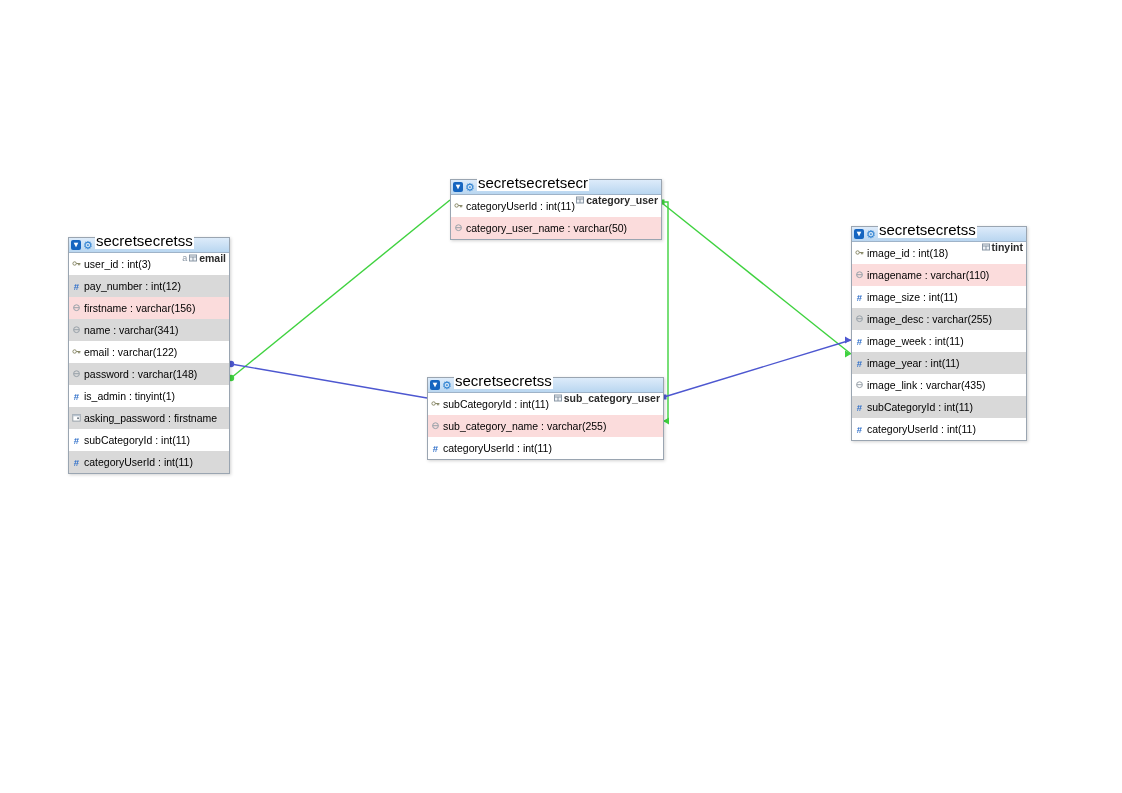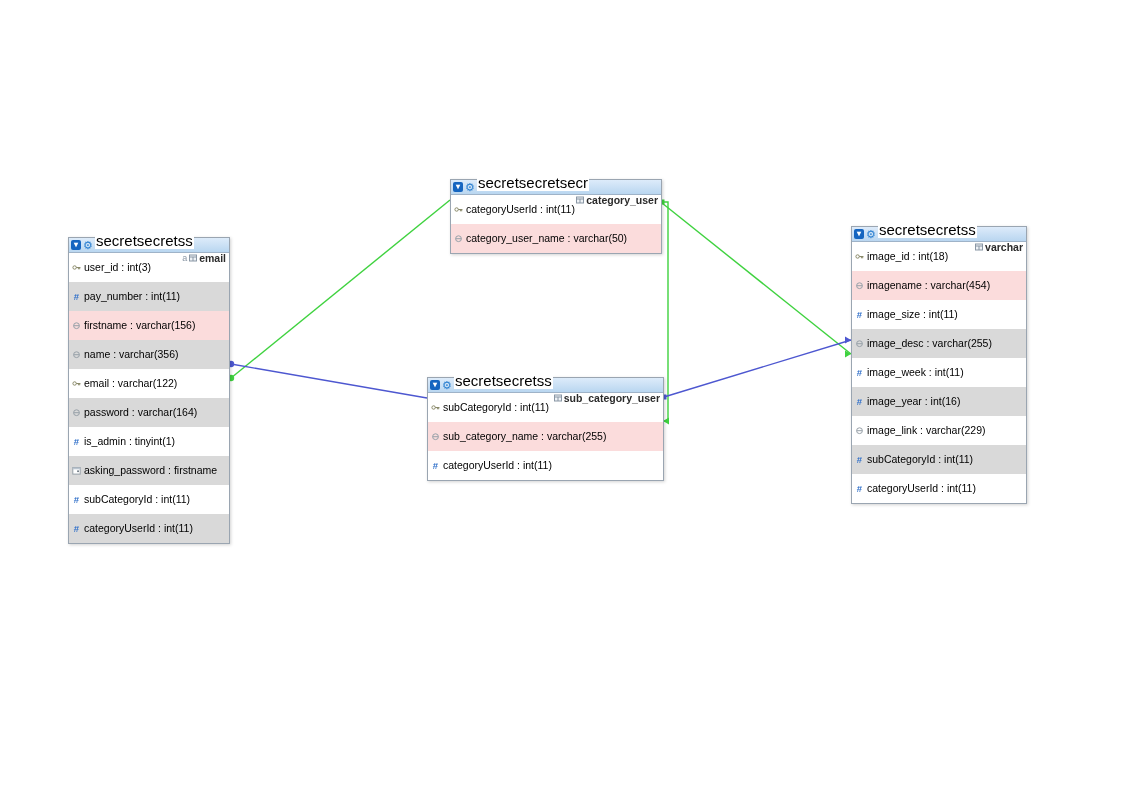--- a/index.html
+++ b/index.html
@@ -31,21 +31,21 @@
   }
   .badge{
     position:absolute;right:0;top:0;bottom:0;z-index:4;
     display:flex;align-items:center;gap:2px;padding:0 3px 0 4px;
     border-left:1px solid #fff;
     background:linear-gradient(var(--header-top),var(--header-bot));
     font-weight:bold;font-size:10.5px;color:#2b2b2b;margin-top:20px;
   }
   .frag-right{font-weight:normal;font-size:9px;color:#8a97a5;}
   .drow{
-    height:29px;display:flex;align-items:center;gap:3px;padding-left:3px;
+    height:22px;display:flex;align-items:center;gap:3px;padding-left:3px;
     white-space:nowrap;overflow:hidden;background:#fff;cursor:pointer;
   }
   .drow.gray{background:var(--row-gray);}
   .drow.pink{background:var(--row-pink);}
   .icon-cell{width:9px;flex:0 0 auto;display:flex;justify-content:center;align-items:center;}
   .hashglyph{color:var(--hash-blue);font-weight:bold;font-size:9.5px;line-height:9px;}
   .rowtext{line-height:13px;}
 </style>
 </head>
 <body>
@@ -87,57 +87,57 @@
                 <circle cx="2.6" cy="4.5" r="1.7" fill="none" stroke="#8a8a6a"></circle>
                 <path d="M4.2 4.5 H8.4 M6.4 4.5 V6.3 M7.7 4.5 V6.3" stroke="#8a8a6a" fill="none"></path>
               </svg></span>
           </span>
           <span class="rowtext">user_id : int(3)</span>
         </div>
         <div class="drow gray">
           <span class="icon-cell">
             <span class="hashglyph">#</span>
           </span>
-          <span class="rowtext">pay_number : int(11)</span>
+          <span class="rowtext">pay_number : int(12)</span>
         </div>
         <div class="drow pink">
           <span class="icon-cell">
             <span><svg width="9" height="9">
                 <circle cx="4.5" cy="4.7" r="2.9" fill="none" stroke="#97a0a8"></circle>
                 <path d="M1.8 4.7 H7.2" stroke="#97a0a8"></path>
               </svg></span>
           </span>
           <span class="rowtext">firstname : varchar(156)</span>
         </div>
         <div class="drow gray">
           <span class="icon-cell">
             <span><svg width="9" height="9">
                 <circle cx="4.5" cy="4.7" r="2.9" fill="none" stroke="#97a0a8"></circle>
                 <path d="M1.8 4.7 H7.2" stroke="#97a0a8"></path>
               </svg></span>
           </span>
-          <span class="rowtext">name : varchar(356)</span>
+          <span class="rowtext">name : varchar(341)</span>
         </div>
         <div class="drow">
           <span class="icon-cell">
             <span><svg width="9" height="9">
                 <circle cx="2.6" cy="4.5" r="1.7" fill="none" stroke="#8a8a6a"></circle>
                 <path d="M4.2 4.5 H8.4 M6.4 4.5 V6.3 M7.7 4.5 V6.3" stroke="#8a8a6a" fill="none"></path>
               </svg></span>
           </span>
           <span class="rowtext">email : varchar(122)</span>
         </div>
         <div class="drow gray">
           <span class="icon-cell">
             <span><svg width="9" height="9">
                 <circle cx="4.5" cy="4.7" r="2.9" fill="none" stroke="#97a0a8"></circle>
                 <path d="M1.8 4.7 H7.2" stroke="#97a0a8"></path>
               </svg></span>
           </span>
-          <span class="rowtext">password : varchar(164)</span>
+          <span class="rowtext">password : varchar(148)</span>
         </div>
         <div class="drow">
           <span class="icon-cell">
             <span class="hashglyph">#</span>
           </span>
           <span class="rowtext">is_admin : tinyint(1)</span>
         </div>
         <div class="drow gray">
           <span class="icon-cell">
             <span><svg width="9" height="9">
@@ -240,40 +240,40 @@
           <span class="toggle">▾</span>
           <span class="gear">⚙</span>
           <span class="frag">s</span>
           <span class="bigtitle">secretsecretss</span>
           <span class="badge">
             <span class="frag-right"></span>
             <span><svg width="8" height="8">
                 <rect x="0.5" y="1" width="7" height="6" fill="#eef2f6" stroke="#8a97a5"></rect>
                 <path d="M0.5 3 H7.5 M4 3 V7" stroke="#8a97a5"></path>
               </svg></span>
-            <span>varchar</span>
+            <span>tinyint</span>
           </span>
         </div>
         <div class="drow">
           <span class="icon-cell">
             <span><svg width="9" height="9">
                 <circle cx="2.6" cy="4.5" r="1.7" fill="none" stroke="#8a8a6a"></circle>
                 <path d="M4.2 4.5 H8.4 M6.4 4.5 V6.3 M7.7 4.5 V6.3" stroke="#8a8a6a" fill="none"></path>
               </svg></span>
           </span>
           <span class="rowtext">image_id : int(18)</span>
         </div>
         <div class="drow pink">
           <span class="icon-cell">
             <span><svg width="9" height="9">
                 <circle cx="4.5" cy="4.7" r="2.9" fill="none" stroke="#97a0a8"></circle>
                 <path d="M1.8 4.7 H7.2" stroke="#97a0a8"></path>
               </svg></span>
           </span>
-          <span class="rowtext">imagename : varchar(454)</span>
+          <span class="rowtext">imagename : varchar(110)</span>
         </div>
         <div class="drow">
           <span class="icon-cell">
             <span class="hashglyph">#</span>
           </span>
           <span class="rowtext">image_size : int(11)</span>
         </div>
         <div class="drow gray">
           <span class="icon-cell">
             <span><svg width="9" height="9">
@@ -286,30 +286,30 @@
         <div class="drow">
           <span class="icon-cell">
             <span class="hashglyph">#</span>
           </span>
           <span class="rowtext">image_week : int(11)</span>
         </div>
         <div class="drow gray">
           <span class="icon-cell">
             <span class="hashglyph">#</span>
           </span>
-          <span class="rowtext">image_year : int(16)</span>
-        </div>
-        <div class="drow">
-          <span class="icon-cell">
-            <span><svg width="9" height="9">
-                <circle cx="4.5" cy="4.7" r="2.9" fill="none" stroke="#97a0a8"></circle>
-                <path d="M1.8 4.7 H7.2" stroke="#97a0a8"></path>
-              </svg></span>
-          </span>
-          <span class="rowtext">image_link : varchar(229)</span>
+          <span class="rowtext">image_year : int(11)</span>
+        </div>
+        <div class="drow">
+          <span class="icon-cell">
+            <span><svg width="9" height="9">
+                <circle cx="4.5" cy="4.7" r="2.9" fill="none" stroke="#97a0a8"></circle>
+                <path d="M1.8 4.7 H7.2" stroke="#97a0a8"></path>
+              </svg></span>
+          </span>
+          <span class="rowtext">image_link : varchar(435)</span>
         </div>
         <div class="drow gray">
           <span class="icon-cell">
             <span class="hashglyph">#</span>
           </span>
           <span class="rowtext">subCategoryId : int(11)</span>
         </div>
         <div class="drow">
           <span class="icon-cell">
             <span class="hashglyph">#</span>

